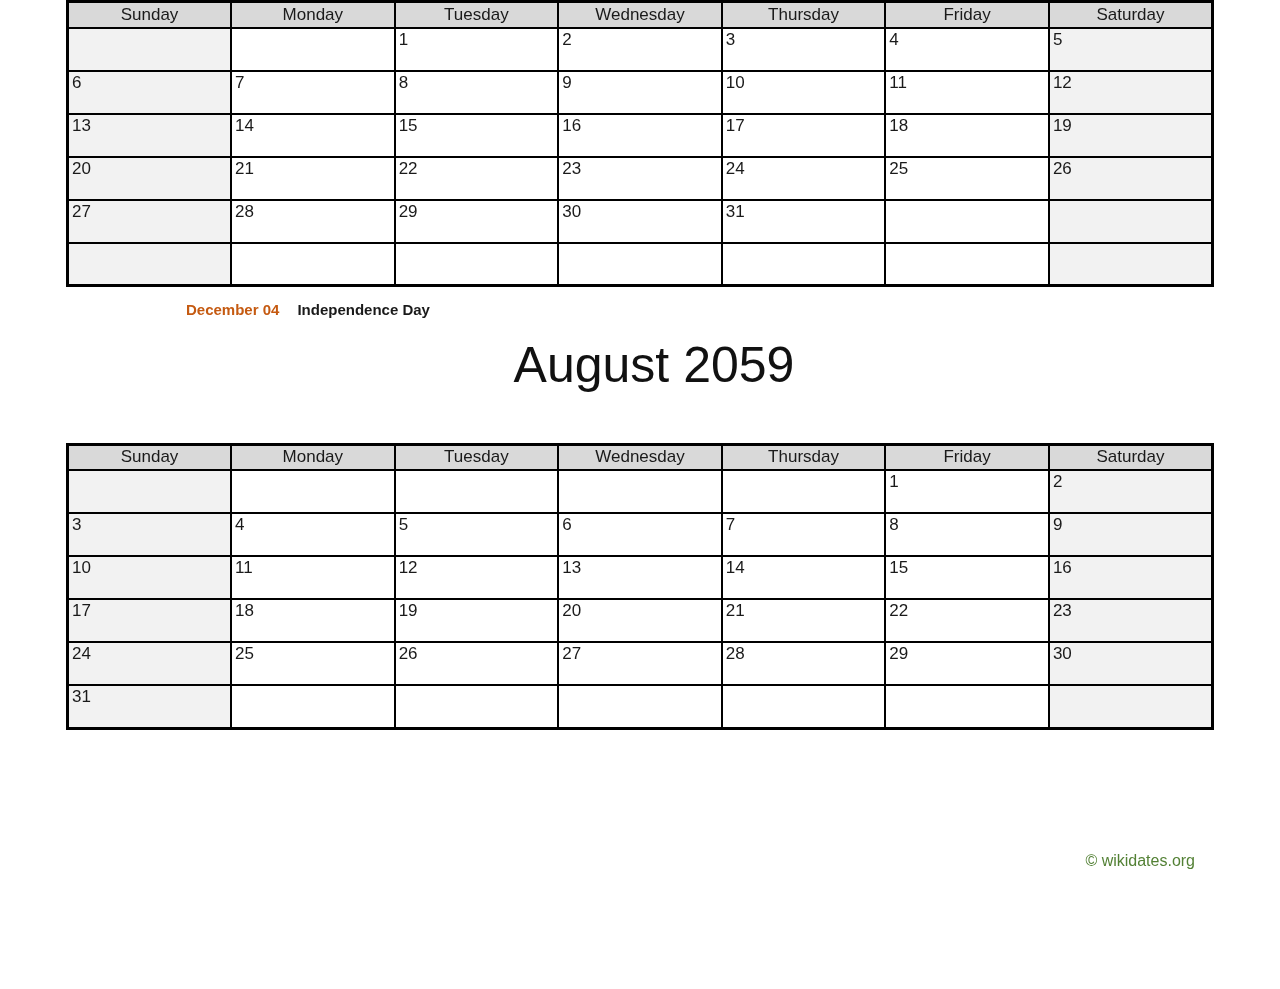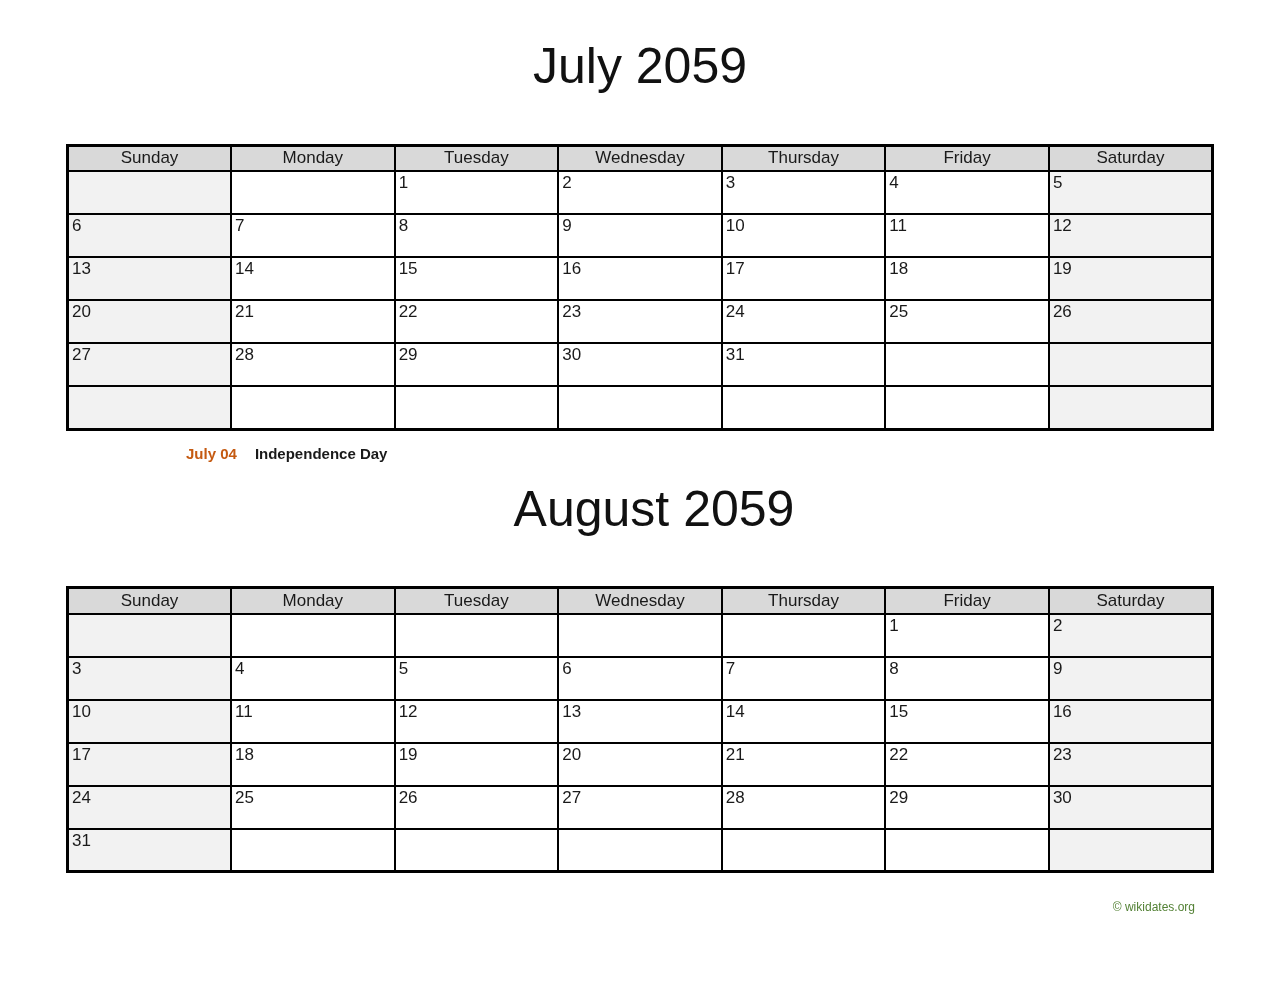--- a/index.html
+++ b/index.html
@@ -68,32 +68,31 @@
   }
   .holiday-date{
     color:var(--holiday-color);
     font-weight:700;
     margin-right:18px;
   }
   .holiday-name{color:#1a1a1a;font-weight:700;}
   .footer-credit{
     position:absolute;
     right:85px;
-    top:900px;
-    font-size:12px;
+    top:852px;
+    font-size:16px;
     color:var(--footer-color);
   }
 </style>
 </head>
 <body>
 
 <div class="page">
 
   <section class="month">
-    <h1 class="month-title july">July 2059</h1>
     <table class="cal">
         <thead>
           <tr>
             <th>Sunday</th>
             <th>Monday</th>
             <th>Tuesday</th>
             <th>Wednesday</th>
             <th>Thursday</th>
             <th>Friday</th>
             <th>Saturday</th>
@@ -150,21 +149,21 @@
             <td></td>
             <td></td>
             <td></td>
             <td></td>
             <td></td>
             <td class="weekend"></td>
           </tr>
         </tbody>
       </table>
     <div class="holiday-note">
-      <span class="holiday-date">July 04</span><span class="holiday-name">Independence Day</span>
+      <span class="holiday-date">December 04</span><span class="holiday-name">Independence Day</span>
     </div>
   </section>
 
   <section class="month">
     <h1 class="month-title august">August 2059</h1>
     <table class="cal">
         <thead>
           <tr>
             <th>Sunday</th>
             <th>Monday</th>

